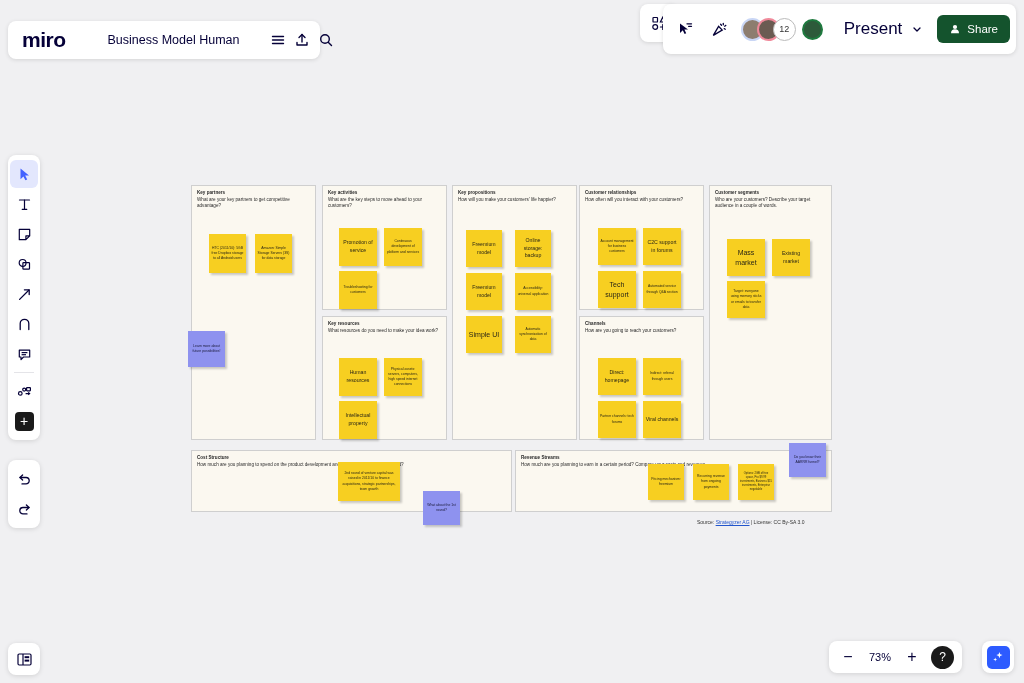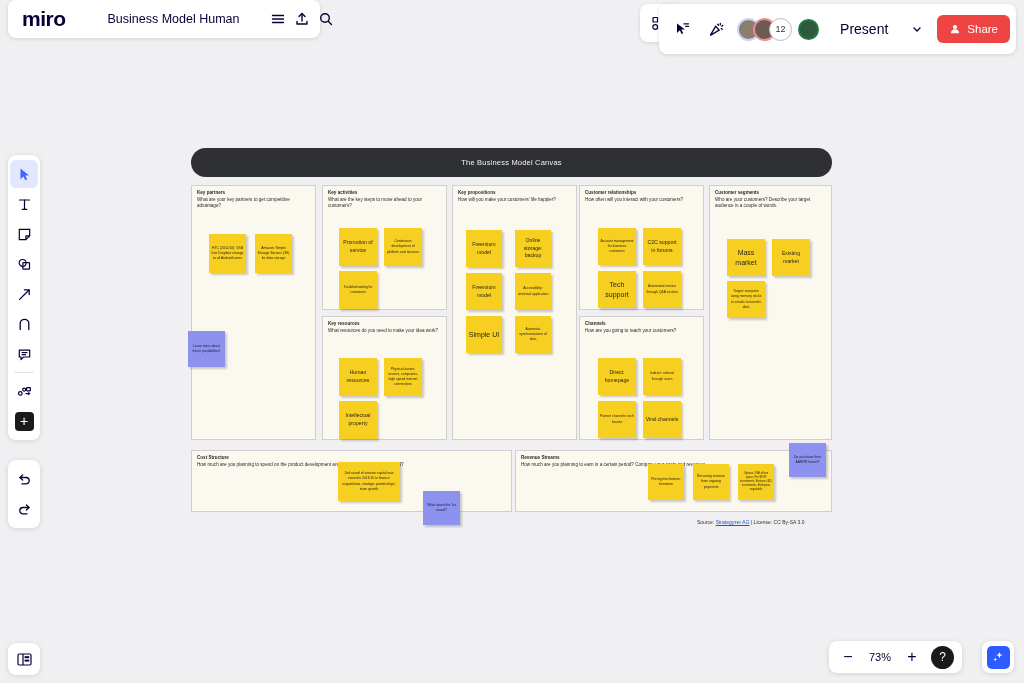--- a/index.html
+++ b/index.html
@@ -5,21 +5,21 @@
   * { box-sizing: border-box; margin: 0; padding: 0; }
   html, body {
     width: 1024px; height: 683px;
     background: #f0f0f2;
     font-family: "Liberation Sans", sans-serif;
     overflow: hidden;
   }
 
   
   .topbar-left {
-    position: absolute; left: 8px; top: 0;
+    position: absolute; left: 8px; top: 21px;
     height: 38px; width: 312px;
     background: #fff; border-radius: 8px;
     display: flex; align-items: center;
     box-shadow: 0 1px 4px rgba(0,0,0,.12);
     gap: 8px;
   }
   .miro-logo {
     font-size: 21px; font-weight: 700; letter-spacing: -0.5px;
     color: #050038; padding: 0 12px 0 14px;
   }
@@ -48,26 +48,26 @@
     border: 2px solid #fff; margin-left: -7px;
     display: flex; align-items: center; justify-content: center;
     font-size: 9px; color: #444; overflow: hidden;
   }
   .av:first-child { margin-left: 0; }
   .av1 { background: #8d7d6f; border-color: #c9d6f5; }
   .av2 { background: #6b5b52; border-color: #f08a9b; }
   .av-count { background: #fff; border: 1.5px solid #bbb; color: #333; font-weight: 500; font-size: 9px; }
   .av-sep { background: #2d5a3a; border-color: #1f7a3f; width: 21px; height: 21px; margin-left: 6px; }
   .present-btn {
-    display: flex; align-items: center; gap: 24px;
-    font-size: 14px; color: #050038; padding: 6px 9px 6px 12px;
+    display: flex; align-items: center; gap: 10px;
+    font-size: 17px; color: #050038; padding: 6px 9px 6px 12px;
     border-radius: 6px; cursor: pointer; margin-left: 5px;
   }
   .share-btn {
-    background: #ef4444; color: #fff; font-size: 11.5px; font-weight: 500;
+    background: #14532d; color: #fff; font-size: 11.5px; font-weight: 500;
     border-radius: 6px; padding: 0 12px; height: 28px; margin-left: 6px;
     display: flex; align-items: center; gap: 6px; cursor: pointer; border: none;
   }
 
   
   .toolbar {
     position: absolute; left: 8px; top: 155px;
     width: 32px; background: #fff; border-radius: 8px;
     padding: 4px 0; box-shadow: 0 1px 5px rgba(0,0,0,.13);
     display: flex; flex-direction: column; align-items: center;
@@ -151,23 +151,20 @@
     position: absolute; left: 697px; top: 519px;
     font-size: 5px; color: #333;
   }
   .source a { color: #2255cc; }
 </style>
 </head>
 <body>
 
 <div class="canvas">
 
-  <div class="bmc-header">
-    <span>The Business Model Canvas</span>
-  </div>
 
   <div class="block" style="left:191px;top:185px;width:125px;height:255px;">
     <div class="bh">
       <b>Key partners</b><br><span>What are your key partners to get competitive advantage?</span>
     </div>
     <div class="note s" style="left:17px;top:48px;width:37px;height:39px;">HTC (2011/10): 5GB free Dropbox storage to all Android users</div>
     <div class="note s" style="left:63px;top:48px;width:37px;height:39px;">Amazon: Simple Storage Servers (3S) for data storage</div>
   </div>
 
   <div class="block" style="left:322px;top:185px;width:125px;height:125px;">

